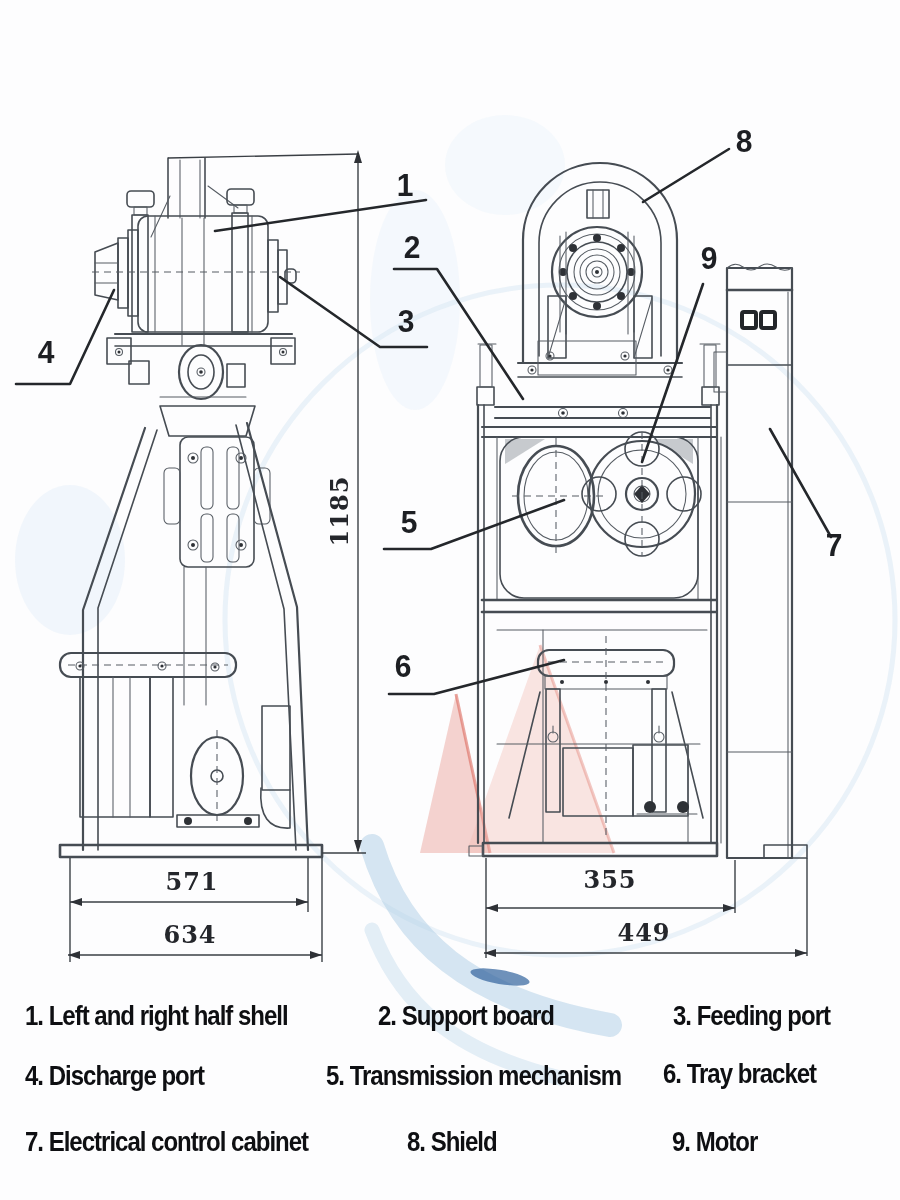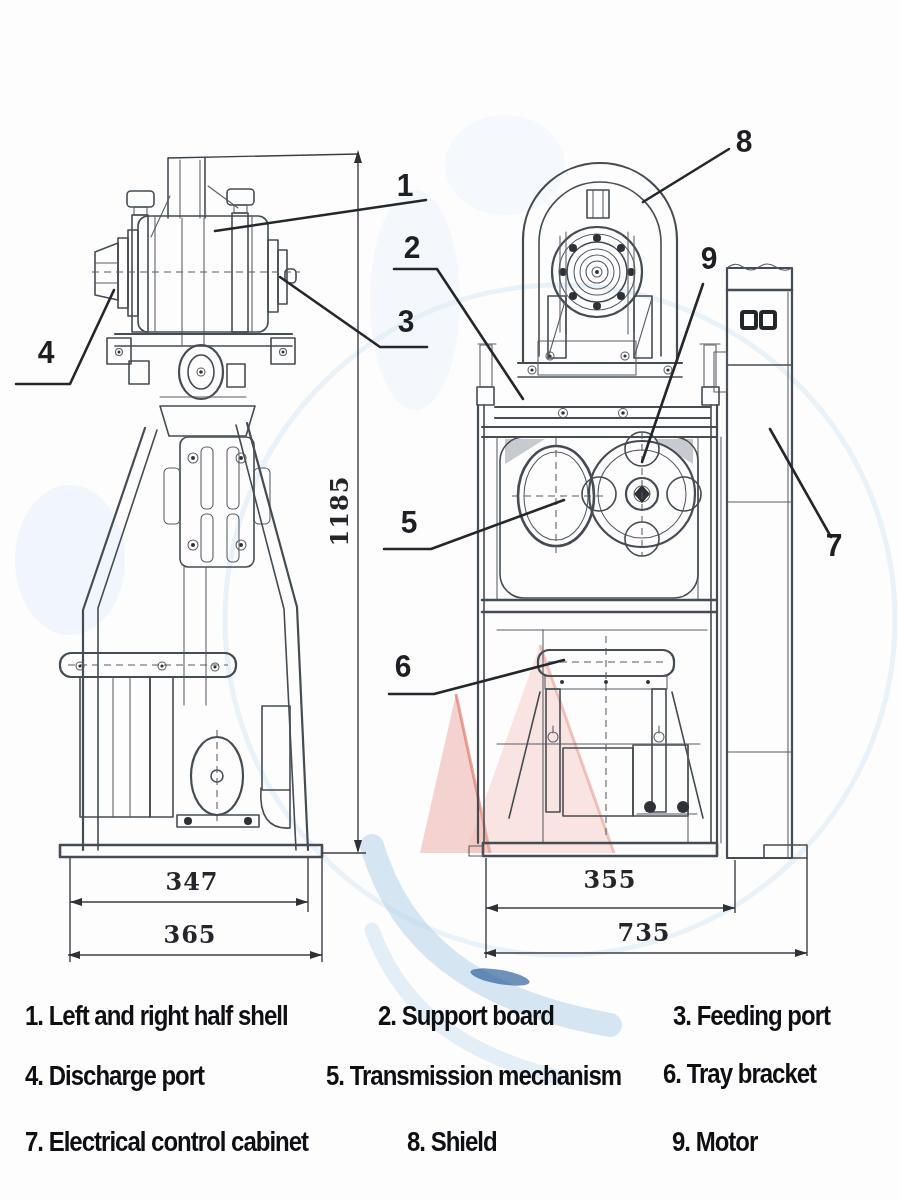--- a/index.html
+++ b/index.html
@@ -340,24 +340,24 @@
 <span class="txt callout" style="left:412px;top:247px">2</span>
 <span class="txt callout" style="left:406px;top:321px">3</span>
 <span class="txt callout" style="left:46px;top:352px">4</span>
 <span class="txt callout" style="left:409px;top:522px">5</span>
 <span class="txt callout" style="left:403px;top:666px">6</span>
 <span class="txt callout" style="left:834px;top:545px">7</span>
 <span class="txt callout" style="left:744px;top:141px">8</span>
 <span class="txt callout" style="left:709px;top:258px">9</span>
 
 <span class="txt dimlab vert" style="left:339px;top:511px">1185</span>
-<span class="txt dimlab" style="left:192px;top:881px">347</span>
-<span class="txt dimlab" style="left:190px;top:934px">365</span>
+<span class="txt dimlab" style="left:192px;top:881px">571</span>
+<span class="txt dimlab" style="left:190px;top:934px">634</span>
 <span class="txt dimlab" style="left:610px;top:879px">355</span>
-<span class="txt dimlab" style="left:644px;top:932px">735</span>
+<span class="txt dimlab" style="left:644px;top:932px">449</span>
 
 <div>
   <span class="txt legend-item" style="left:25px;top:1000px">1. Left and right half shell</span>
   <span class="txt legend-item" style="left:378px;top:1000px">2. Support board</span>
   <span class="txt legend-item" style="left:673px;top:1000px">3. Feeding port</span>
   <span class="txt legend-item" style="left:25px;top:1060px">4. Discharge port</span>
   <span class="txt legend-item" style="left:326px;top:1060px">5. Transmission mechanism</span>
   <span class="txt legend-item" style="left:663px;top:1058px">6. Tray bracket</span>
   <span class="txt legend-item" style="left:25px;top:1126px">7. Electrical control cabinet</span>
   <span class="txt legend-item" style="left:407px;top:1126px">8. Shield</span>

